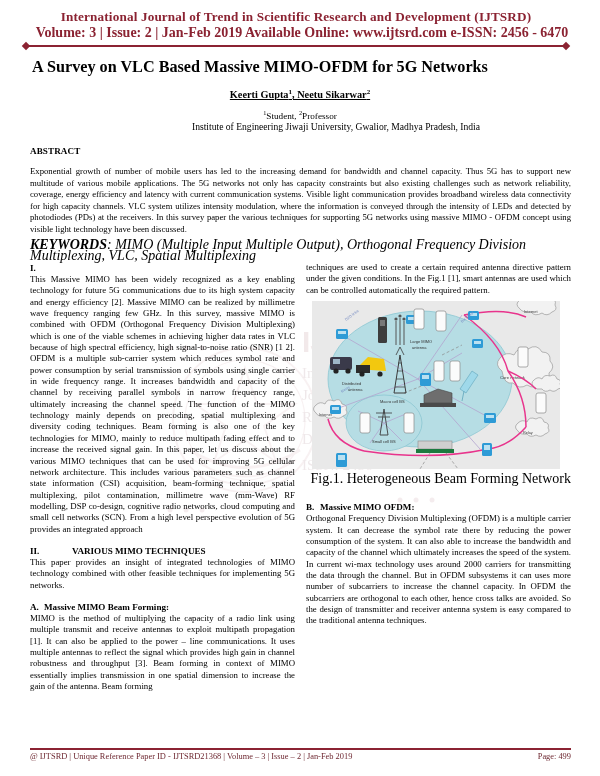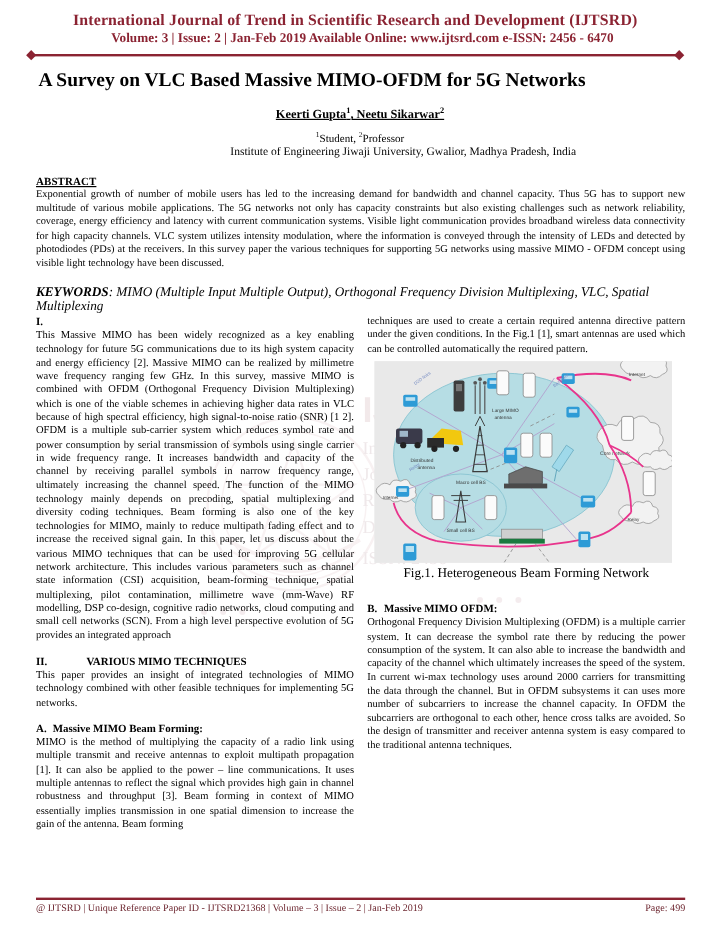--- a/index.html
+++ b/index.html
@@ -56,21 +56,21 @@
     font-weight: bold;
     font-size: 13.2px;
     letter-spacing: 0.15px;
     color: #8b2332;
     line-height: 16px;
     white-space: nowrap;
   }
   .jrnl-sub {
     font-family: "Liberation Serif", serif;
     font-weight: bold;
-    font-size: 11px;
+    font-size: 14px;
     color: #8b2332;
     line-height: 13px;
     margin-top: 1px;
     white-space: nowrap;
     padding-left: 12px;
   }
   .rule-wrap {
     position: relative;
     width: 546px;
     margin: 3px auto 0 auto;
@@ -150,37 +150,36 @@
     left: 30px;
     top: 146px;
     width: 541px;
     z-index: 3;
   }
   .sec-label {
     font-family: "Liberation Serif", serif;
     font-weight: bold;
     font-size: 9.1px;
     letter-spacing: 0.1px;
-    margin-bottom: 0;
-    text-decoration: underline;
+    margin-bottom: 10px;
   }
   .abstract-text {
     font-family: "Liberation Serif", serif;
     font-size: 8.7px;
     line-height: 11.55px;
     text-align: justify;
     text-justify: inter-word;
   }
   .keywords {
     position: absolute;
     left: 30px;
     top: 239px;
     width: 541px;
     font-family: "Liberation Serif", serif;
-    font-size: 11px;
+    font-size: 14px;
     font-style: italic;
     line-height: 11px;
     z-index: 3;
   }
   .keywords b {
     font-style: italic;
     font-weight: bold;
   }
 
   
@@ -229,22 +228,22 @@
   .figure-box {
     position: relative;
     width: 248px;
     height: 168px;
     margin: 5px 0 0 6px;
     background: #e9e9e9;
     overflow: hidden;
   }
   .fig-caption {
     font-family: "Liberation Serif", serif;
-    font-size: 11px;
-    text-align: center;
+    font-size: 14px;
+    text-align: right;
     margin-top: 4px;
     margin-bottom: 0px;
   }
 
   
   .footer {
     position: absolute;
     left: 30px;
     top: 748px;
     width: 541px;

